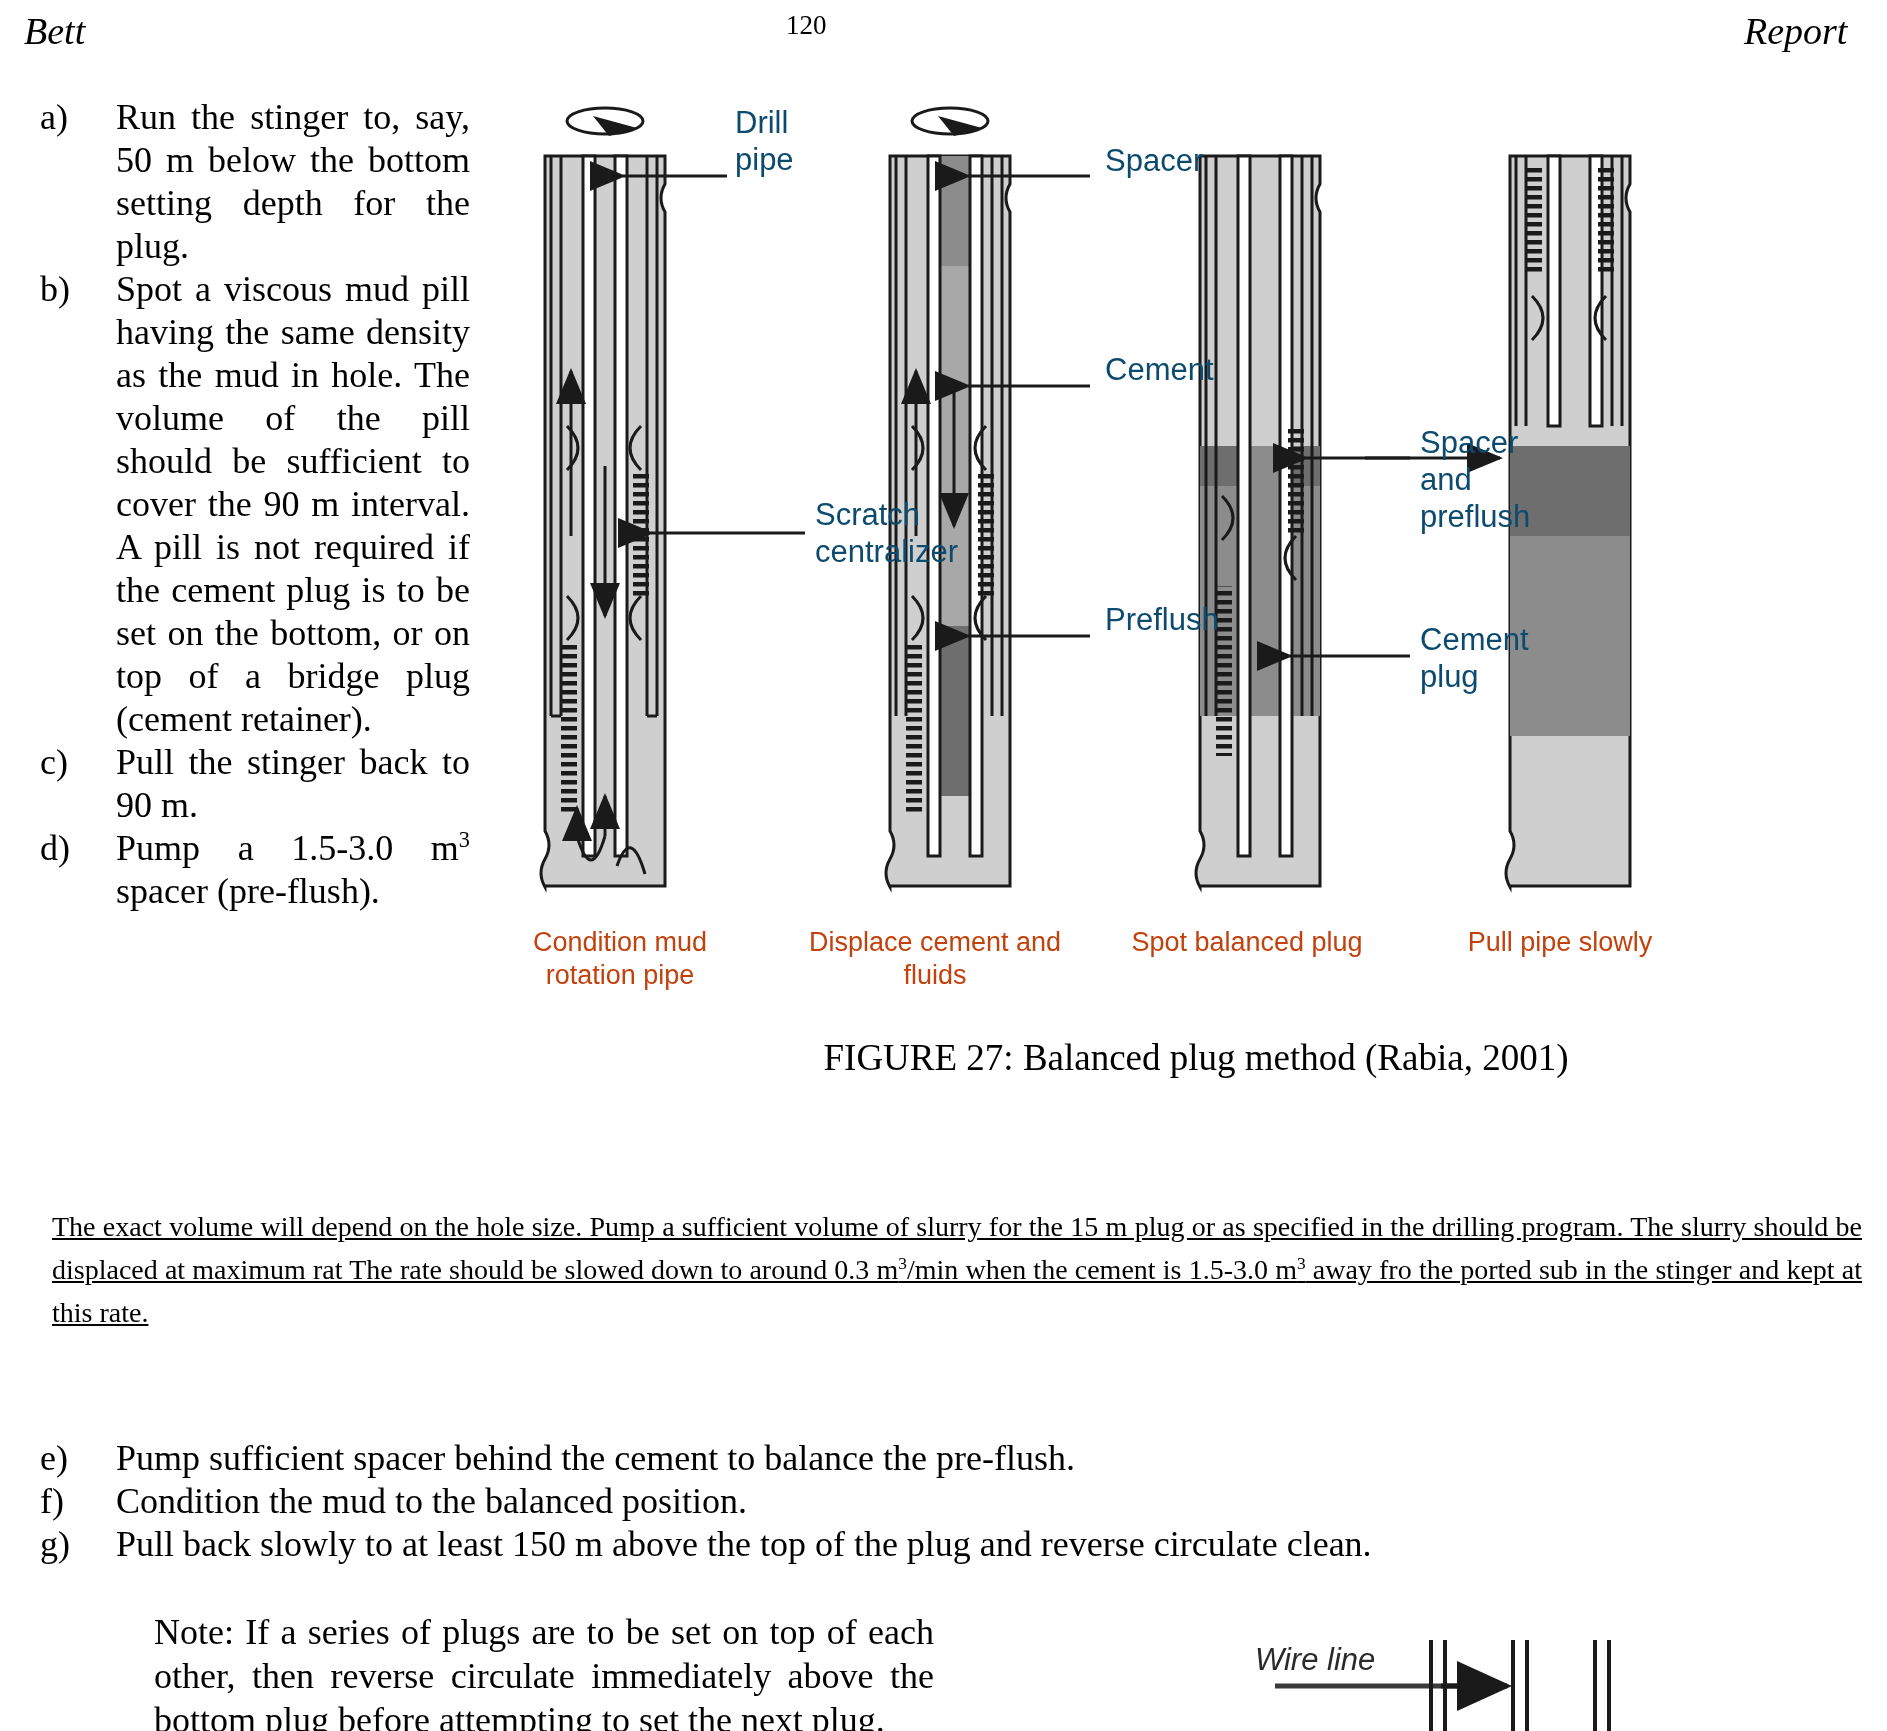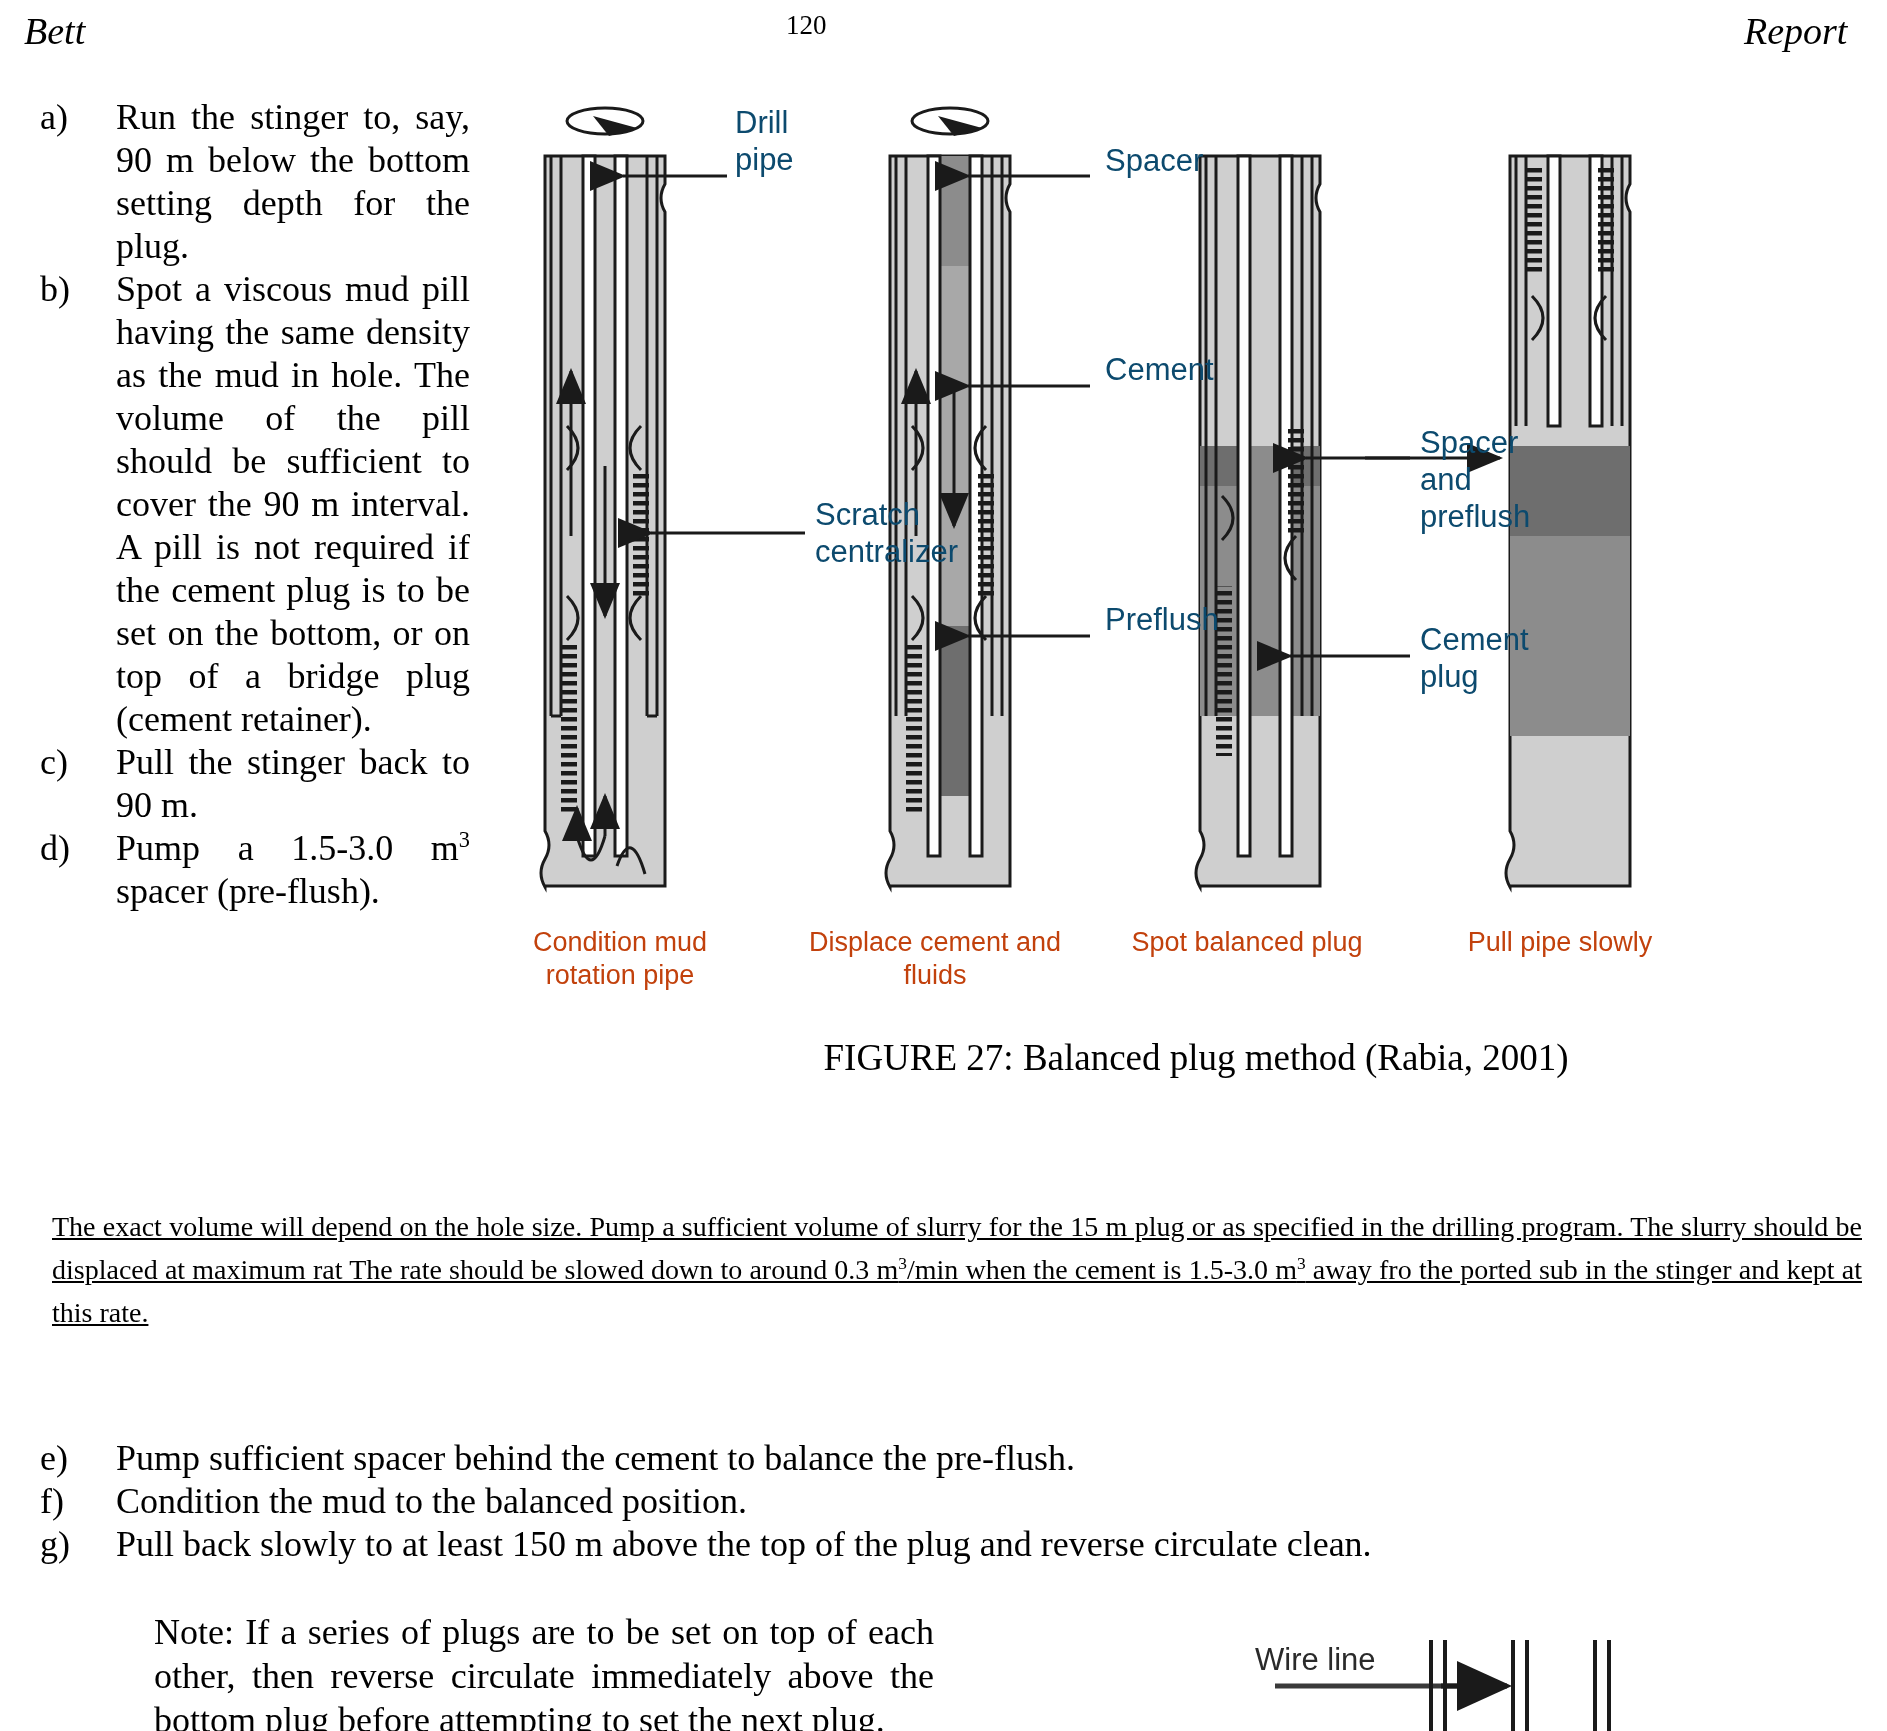--- a/index.html
+++ b/index.html
@@ -130,36 +130,37 @@
     width: 632px;
     height: 119px;
   }
   .wl-text {
     position: absolute;
     left: 0px;
     top: 30px;
     font-family: "Liberation Sans", "DejaVu Sans", sans-serif;
     font-size: 31px;
     color: #2a2a2a;
+    font-style: italic;
   }
 </style>
 </head>
 <body>
 
 <div id="page">
 
   <div class="runhead left">Bett</div>
   <div class="folio">120</div>
   <div class="runhead right">Report</div>
 
   <div class="listcol">
 
     <div class="li">
       <div class="li-mark">a)</div>
-      <div class="li-body">Run the stinger to, say, 90 m below the bottom setting depth for the plug.</div>
+      <div class="li-body">Run the stinger to, say, 50 m below the bottom setting depth for the plug.</div>
     </div>
 
     <div class="li">
       <div class="li-mark">b)</div>
       <div class="li-body">Spot a viscous mud pill having the same density as the mud in hole.  The volume of the pill should be sufficient to cover the 90 m interval.  A pill is not required if the cement plug is to be set on the bottom, or on top of a bridge plug (cement retainer).</div>
     </div>
 
     <div class="li">
       <div class="li-mark">c)</div>
       <div class="li-body">Pull the stinger back to 90 m.</div>

